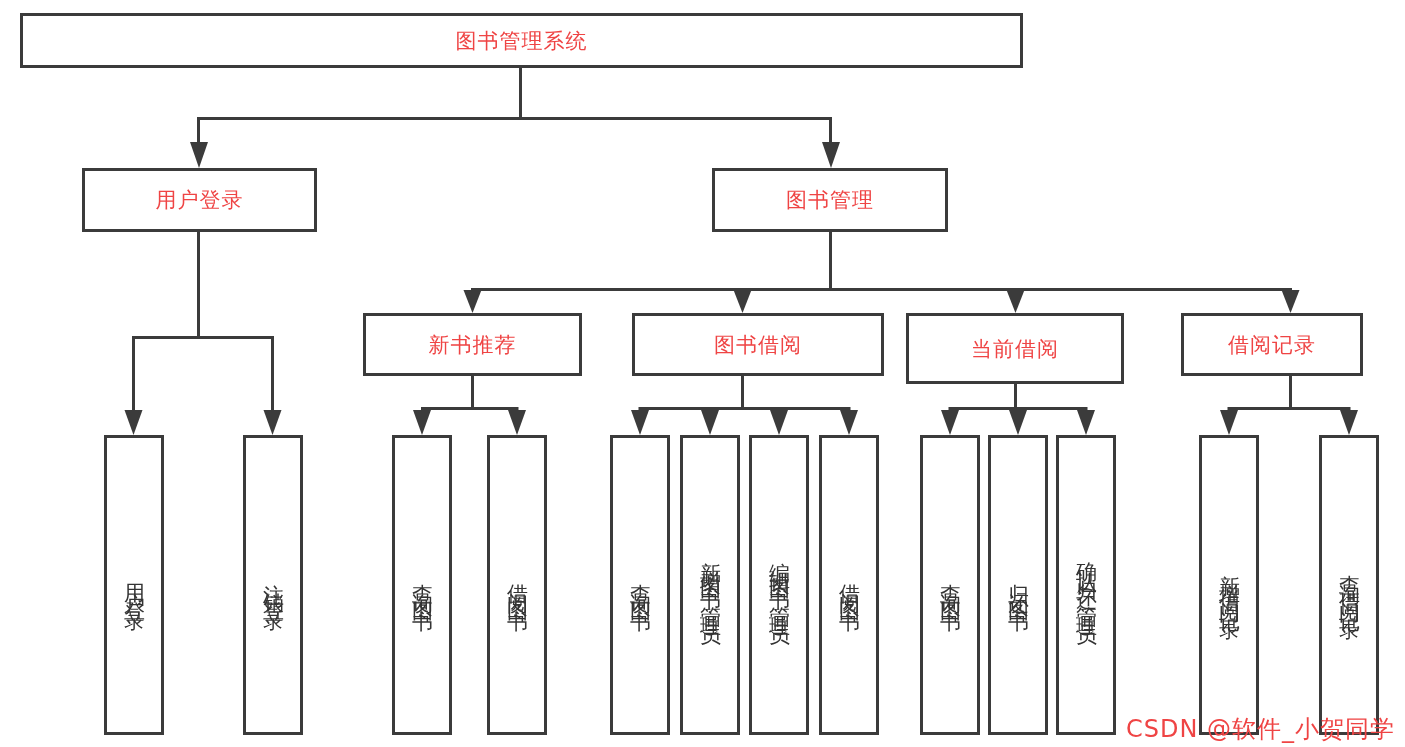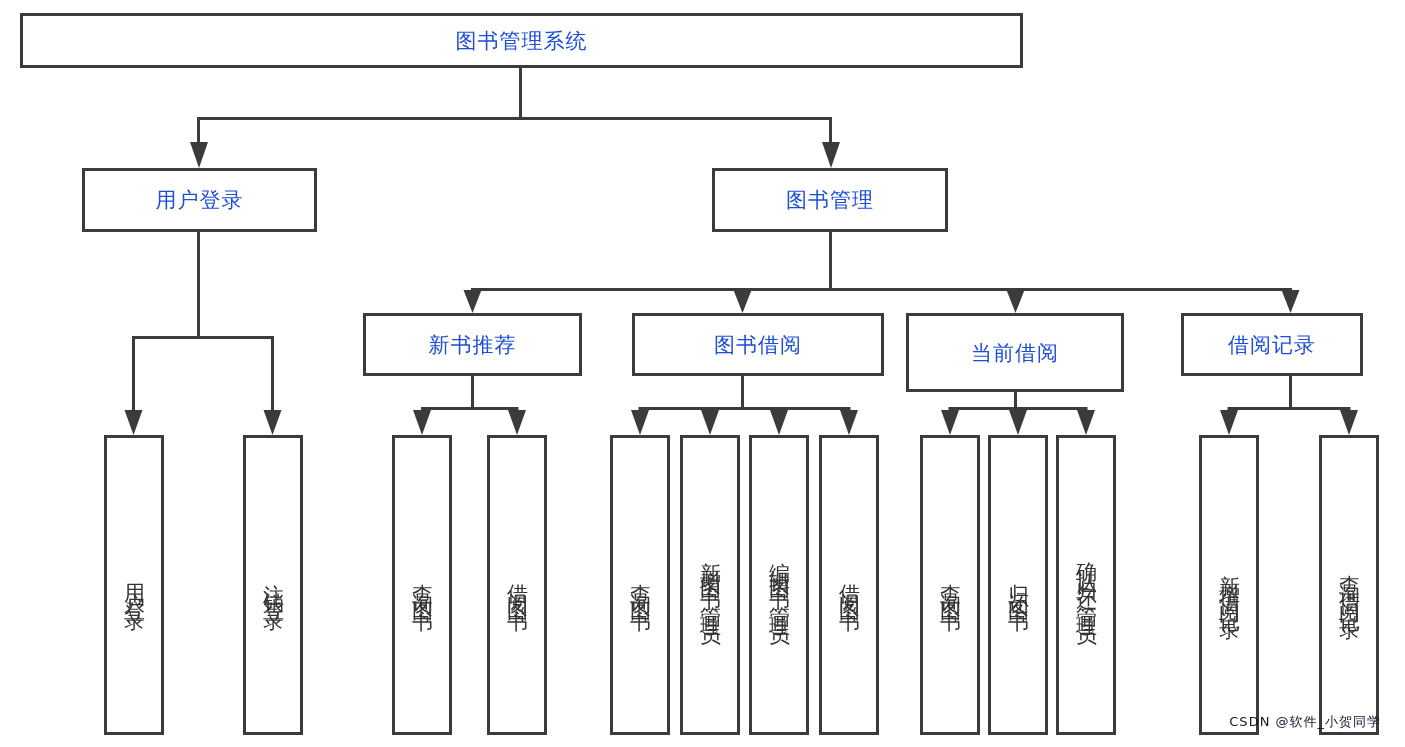--- a/index.html
+++ b/index.html
@@ -5,33 +5,33 @@
   html,body{margin:0;padding:0;background:#ffffff;}
   .stage{
     position:relative;width:1405px;height:747px;background:#ffffff;
     font-family:"DejaVu Sans","Liberation Sans",sans-serif;overflow:hidden;
   }
   svg.connectors{position:absolute;left:0;top:0;z-index:1;}
   .hbox{
     position:absolute;box-sizing:border-box;border:3px solid #3b3b3b;background:#ffffff;
     display:flex;align-items:center;justify-content:center;z-index:2;
   }
-  .hbox span{font-size:21px;color:#1d4ed8;letter-spacing:1px;white-space:nowrap;}
+  .hbox span{font-size:21px;color:#ef4444;letter-spacing:1px;white-space:nowrap;}
   .vbox{
     position:absolute;box-sizing:border-box;border:3px solid #3b3b3b;background:#ffffff;
     top:435px;height:300px;width:60px;
     display:flex;align-items:center;justify-content:center;z-index:2;
   }
   .vbox span{
     writing-mode:vertical-rl;text-orientation:mixed;
     font-size:21px;line-height:1;letter-spacing:9px;color:#333333;white-space:nowrap;
   }
   .watermark{
-    position:absolute;top:713px;right:24px;z-index:3;
-    font-size:13px;color:#0f172a;letter-spacing:1px;white-space:nowrap;
+    position:absolute;top:713px;right:10px;z-index:3;
+    font-size:24px;color:#ef4444;letter-spacing:1px;white-space:nowrap;
   }
 </style>
 </head>
 <body>
 
 <div class="stage">
 
   <svg class="connectors" width="1405" height="747" viewBox="0 0 1405 747" aria-hidden="true">
     <g stroke="#3b3b3b" stroke-width="3" fill="none">
 
@@ -93,21 +93,21 @@
   <div class="hbox" style="left:712px;top:168px;width:236px;height:64px;">
     <span>图书管理</span>
   </div>
 
   <div class="hbox" style="left:363px;top:313px;width:219px;height:63px;">
     <span>新书推荐</span>
   </div>
   <div class="hbox" style="left:632px;top:313px;width:252px;height:63px;">
     <span>图书借阅</span>
   </div>
-  <div class="hbox" style="left:906px;top:313px;width:218px;height:79px;">
+  <div class="hbox" style="left:906px;top:313px;width:218px;height:71px;">
     <span>当前借阅</span>
   </div>
   <div class="hbox" style="left:1181px;top:313px;width:182px;height:63px;">
     <span>借阅记录</span>
   </div>
 
   <div class="vbox" style="left:104px;">
     <span>用户登录</span>
   </div>
   <div class="vbox" style="left:243px;">

